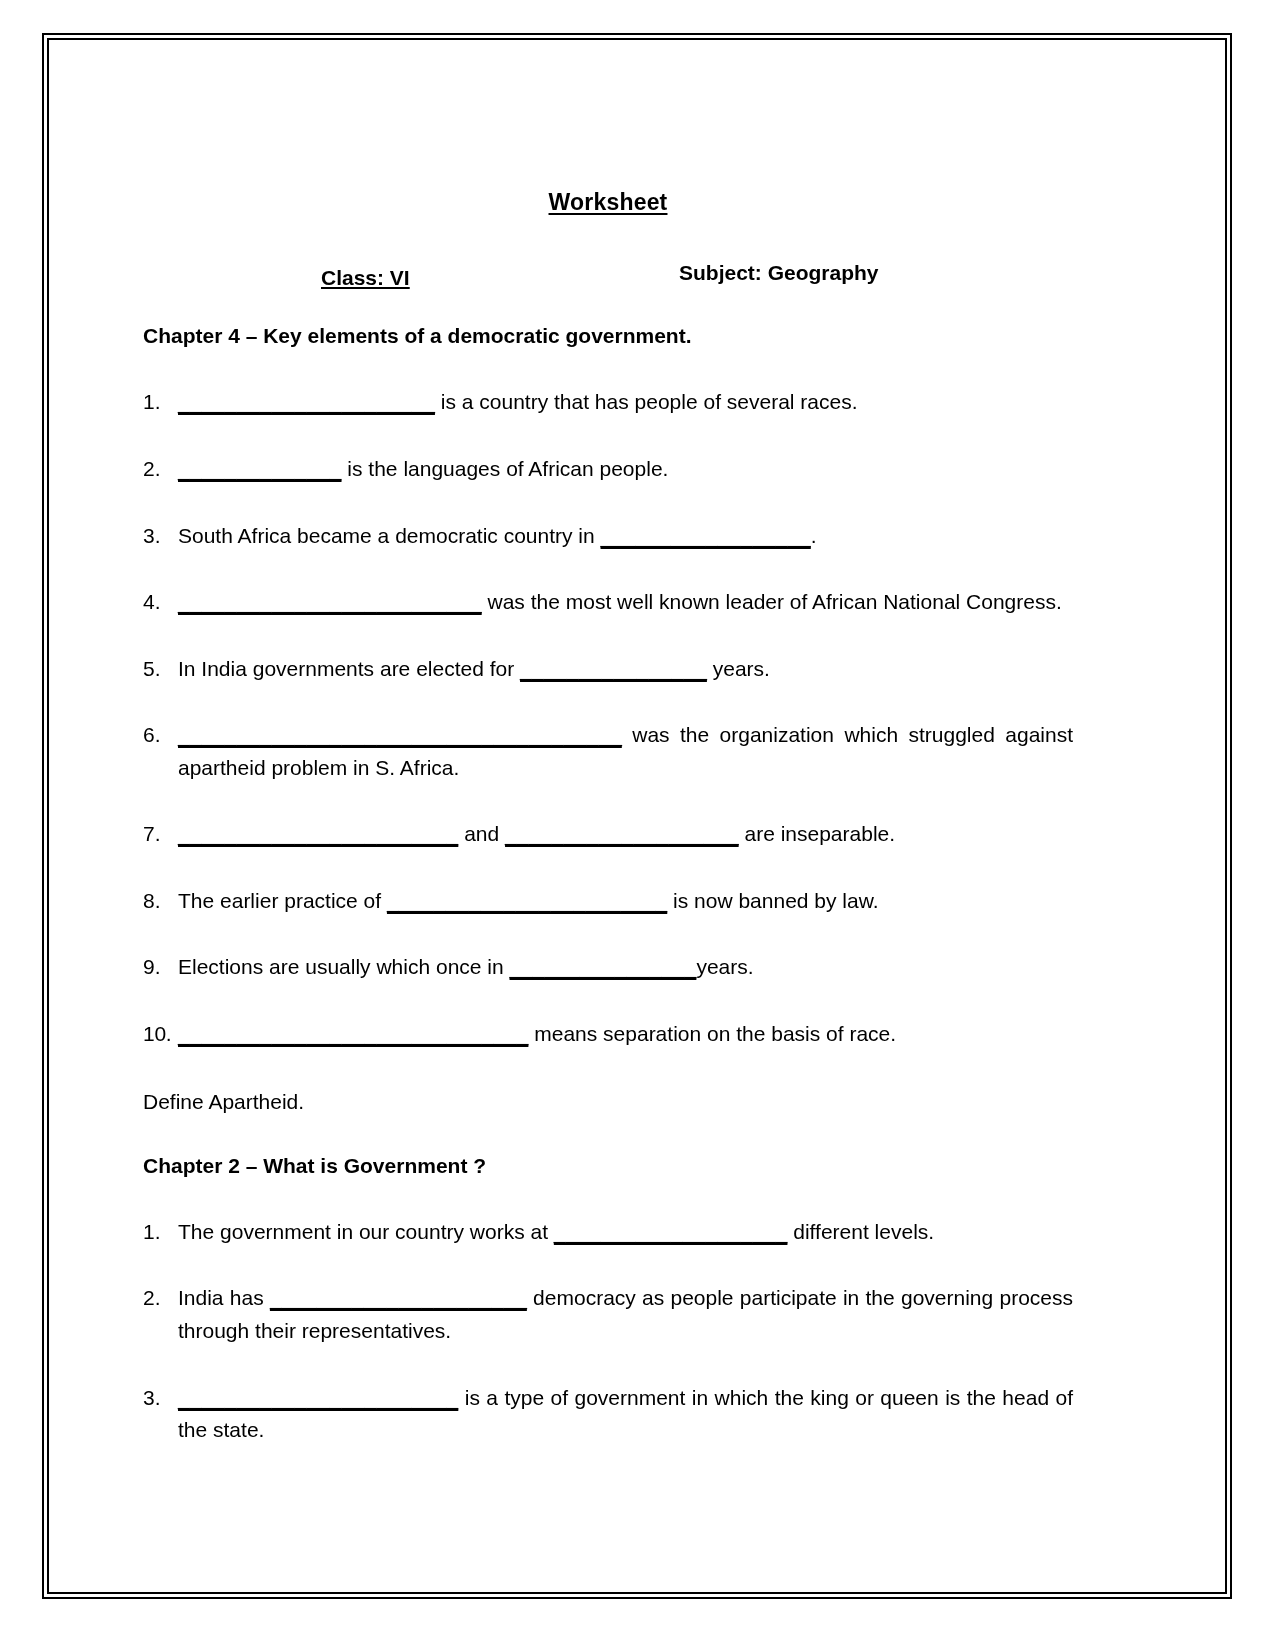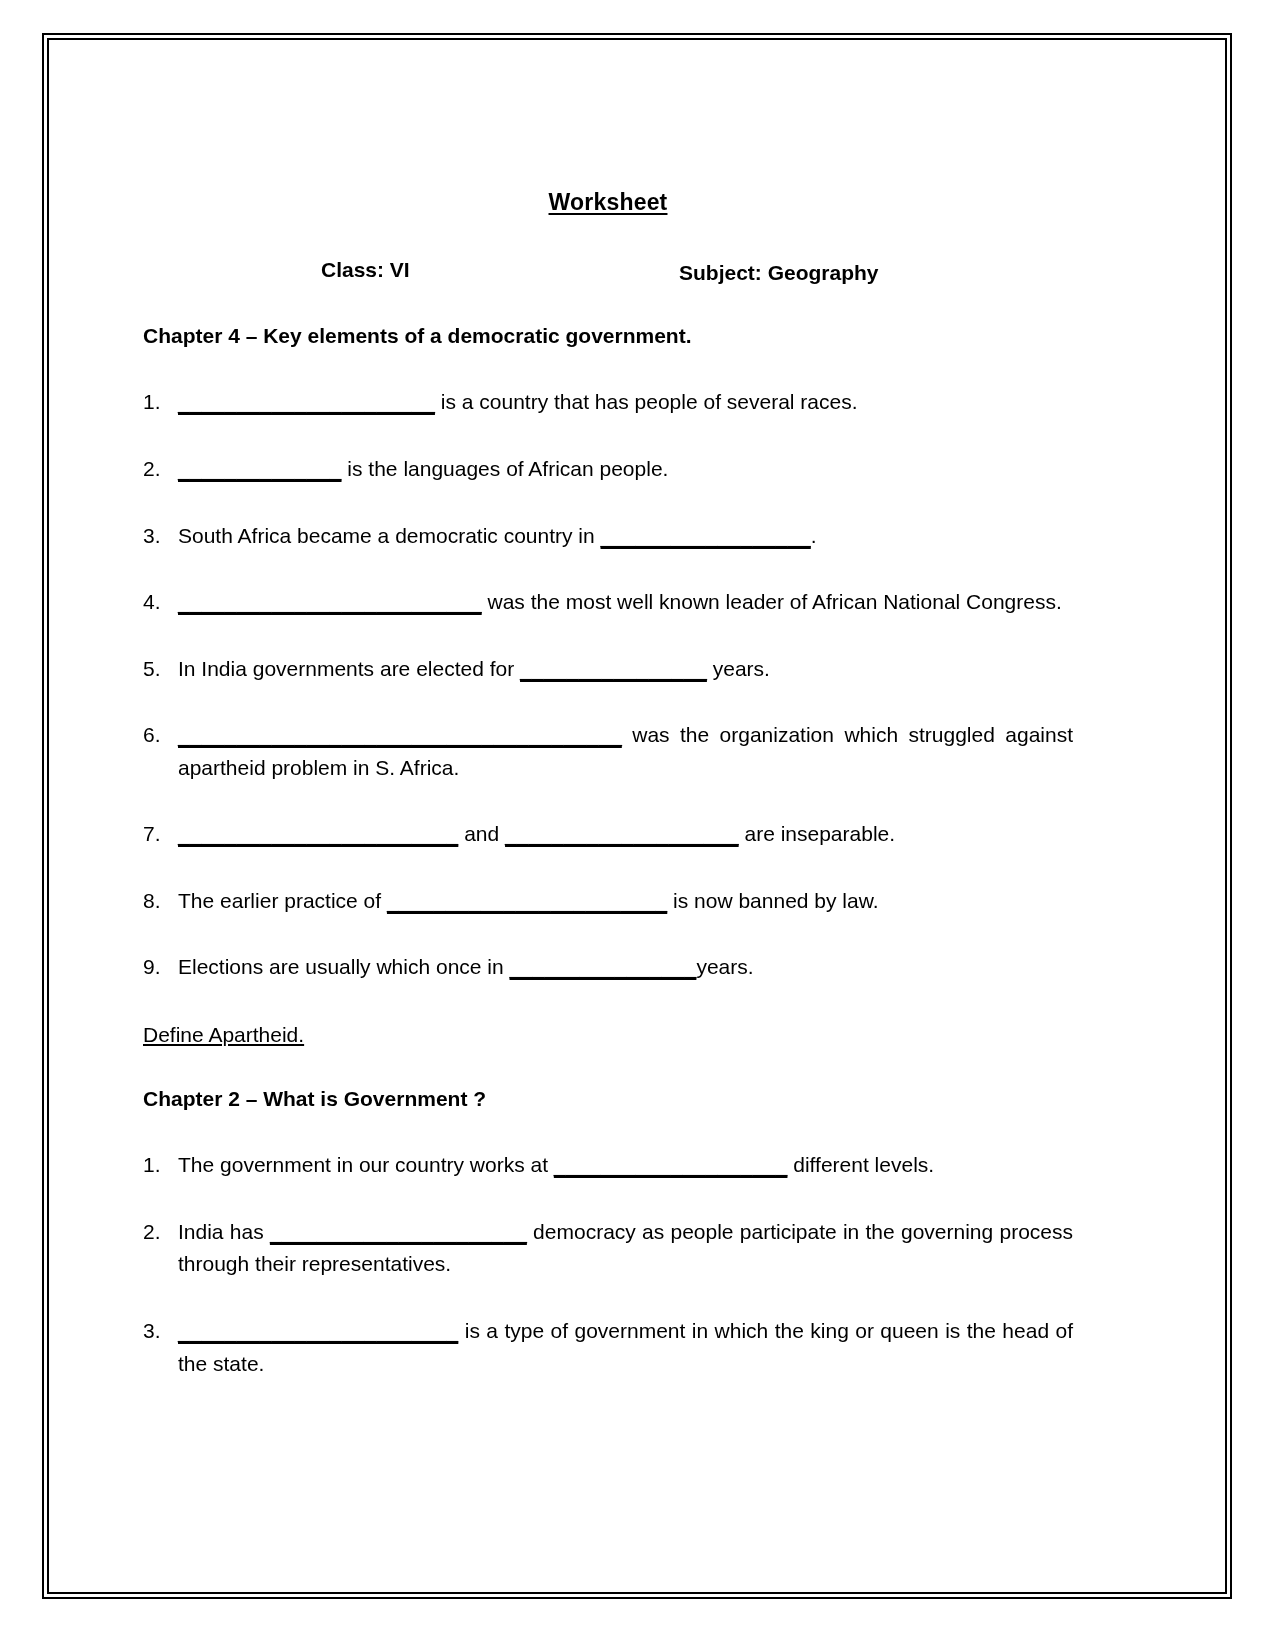--- a/index.html
+++ b/index.html
@@ -62,21 +62,22 @@
   .meta-row {
     position: relative;
     height: 28px;
     margin: 0 0 40px 0;
     font-weight: bold;
     font-size: 21px;
   }
   .meta-class {
     position: absolute;
     left: 178px;
-    top: 3px;
+    top: 11px;
+    text-decoration: underline;
   }
   .meta-subject {
     position: absolute;
     left: 536px;
     top: 6px;
   }
 
   .section-label {
     font-weight: bold;
     font-size: 21px;
@@ -161,23 +162,24 @@
           <ol class="qlist">
             <li><span class="num">1.</span><span class="blank">______________________</span><span> is a country that has people of several races.</span></li>
             <li><span class="num">2.</span><span class="blank">______________</span><span> is the languages of African people.</span></li>
             <li><span class="num">3.</span><span>South Africa became a democratic country in </span><span class="blank">__________________</span><span>.</span></li>
             <li><span class="num">4.</span><span class="blank">__________________________</span><span> was the most well known leader of African National Congress.</span></li>
             <li><span class="num">5.</span><span>In India governments are elected for </span><span class="blank">________________</span><span> years.</span></li>
             <li><span class="num">6.</span><span class="blank">______________________________________</span><span> was the organization which struggled against apartheid problem in S. Africa.</span></li>
             <li><span class="num">7.</span><span class="blank">________________________</span><span> and </span><span class="blank">____________________</span><span> are inseparable.</span></li>
             <li><span class="num">8.</span><span>The earlier practice of </span><span class="blank">________________________</span><span> is now banned by law.</span></li>
             <li><span class="num">9.</span><span>Elections are usually which once in </span><span class="blank">________________</span><span>years.</span></li>
+            <li class="wide-num"><span class="num">10.</span><span class="blank">______________________________</span><span> means separation on the basis of race.</span></li>
           </ol>
         </div>
-        <div class="plain-line" style="margin-top: 22px; text-decoration: underline;">Define Apartheid.</div>
+        <div class="plain-line" style="margin-top: 22px;">Define Apartheid.</div>
         <div class="chapter-block">
           <div class="chapter-heading">Chapter 2 – What is Government ?</div>
           <ol class="qlist">
             <li><span class="num">1.</span><span>The government in our country works at </span><span class="blank">____________________</span><span> different levels.</span></li>
             <li><span class="num">2.</span><span>India has </span><span class="blank">______________________</span><span> democracy as people participate in the governing process through their representatives.</span></li>
             <li><span class="num">3.</span><span class="blank">________________________</span><span> is a type of government in which the king or queen is the head of the state.</span></li>
           </ol>
         </div>
       </div>
 

